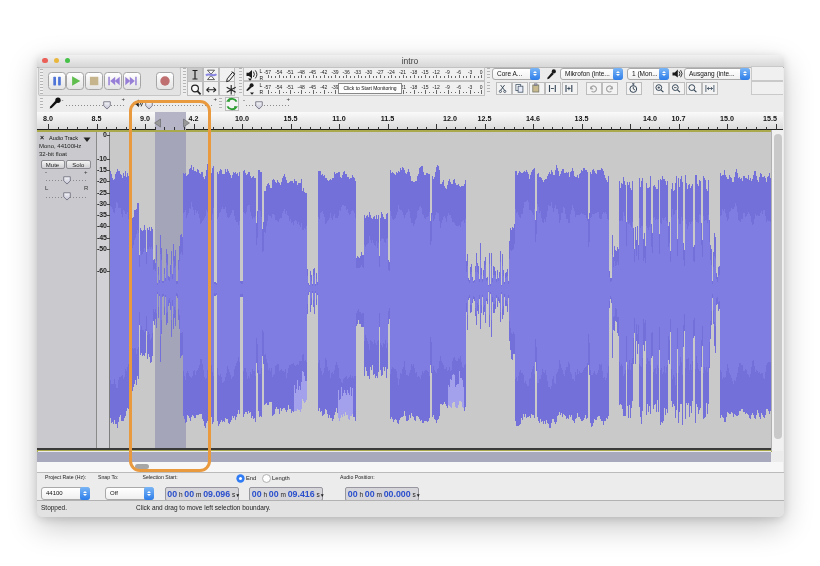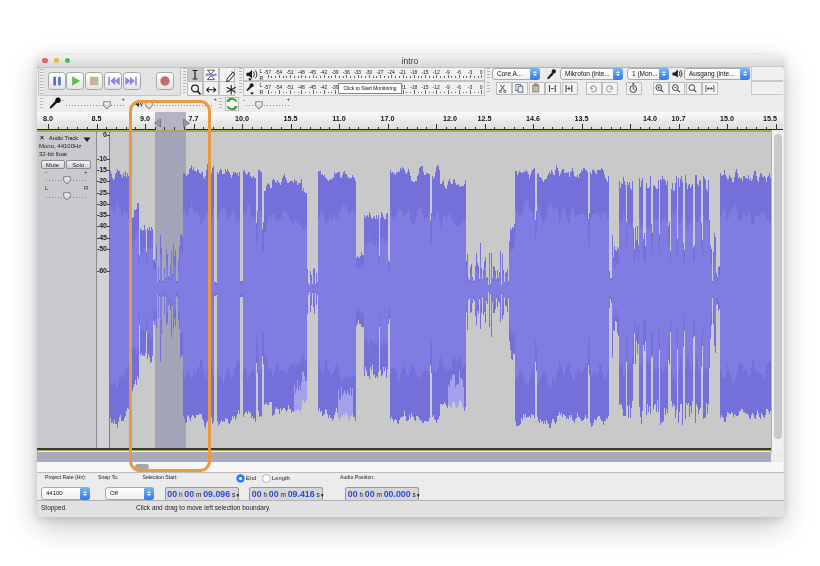--- a/index.html
+++ b/index.html
@@ -379,25 +379,25 @@
     <svg class="abs" width="8" height="9" viewBox="0 0 9 10" style="left:255px;top:100.5px">
       <path d="M0.8 0.8h7.4v4.6L4.5 9 0.8 5.4z" fill="url(#tg)" stroke="#667" stroke-width="0.9"></path>
     </svg>
     <div class="abs" style="left:750.5px;top:66px;width:32.5px;height:14.5px;background:#f0f0f0;border:1px solid #c9c9c9;border-right:none"></div>
     <div class="abs" style="left:750.5px;top:80.5px;width:32.5px;height:14.5px;background:#f0f0f0;border:1px solid #c9c9c9;border-right:none"></div>
     <div class="abs" style="left:37px;top:111.5px;width:746px;height:18px;background:linear-gradient(#fafafa,#dcdcdc);border-bottom:1.5px solid #222"></div>
     <div class="abs" style="left:154.5px;top:111.5px;width:31px;height:18px;background:#b4b4c6"></div>
     <div class="rl" style="left:34.0px">8.0</div>
     <div class="rl" style="left:82.5px">8.5</div>
     <div class="rl" style="left:131.0px">9.0</div>
-    <div class="rl" style="left:179.5px">7.7</div>
+    <div class="rl" style="left:179.5px">4.2</div>
     <div class="rl" style="left:228.0px">10.0</div>
     <div class="rl" style="left:276.5px">15.5</div>
     <div class="rl" style="left:325.0px">11.0</div>
-    <div class="rl" style="left:373.5px">17.0</div>
+    <div class="rl" style="left:373.5px">11.5</div>
     <div class="rl" style="left:436px">12.0</div>
     <div class="rl" style="left:470.5px">12.5</div>
     <div class="rl" style="left:519.0px">14.6</div>
     <div class="rl" style="left:567.5px">13.5</div>
     <div class="rl" style="left:636px">14.0</div>
     <div class="rl" style="left:664.5px">10.7</div>
     <div class="rl" style="left:713.0px">15.0</div>
     <div class="rl" style="left:756.0px">15.5</div>
     <div class="tk" style="left:48.0px;top:123.5px;height:6px"></div>
     <div class="tk" style="left:57.7px;top:126.5px;height:3px"></div>

